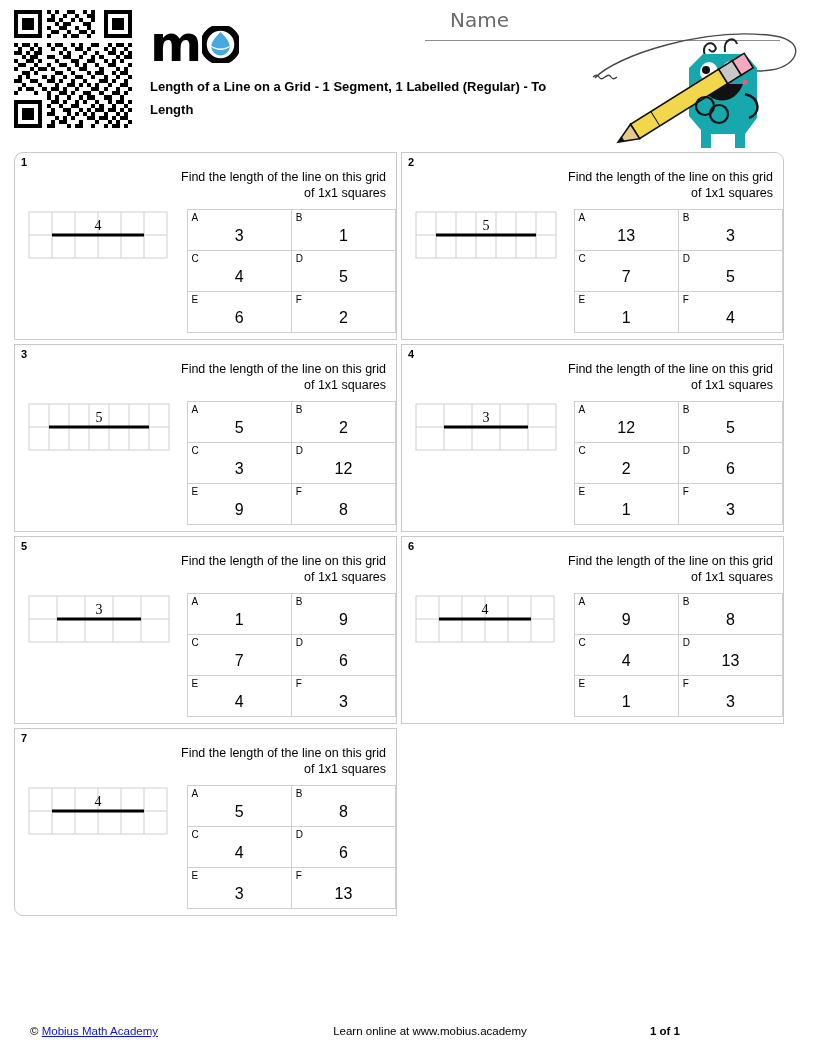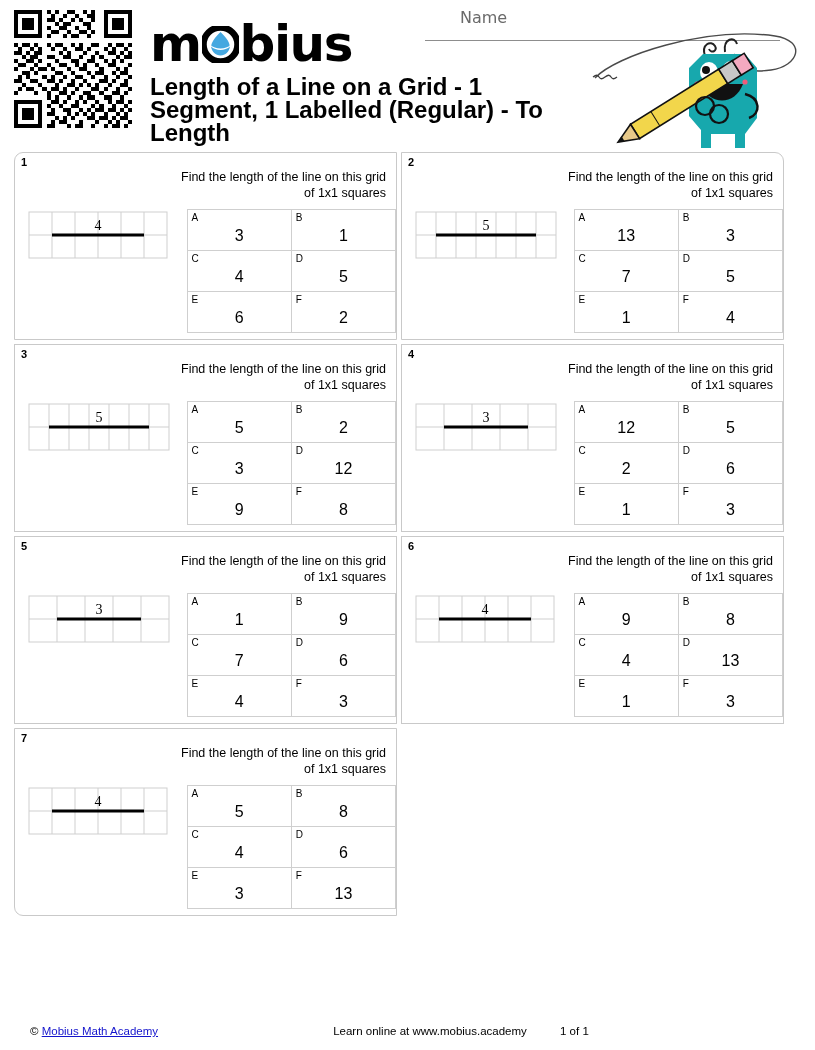--- a/index.html
+++ b/index.html
@@ -19,29 +19,29 @@
 
   .brandblock { position: absolute; left: 150px; top: 18px; width: 420px; }
   .logo-row { display: flex; align-items: center; height: 52px; }
   .logo-text {
     font-size: 50px; font-weight: bold; letter-spacing: -1.5px;
     line-height: 50px; font-family: "DejaVu Sans", sans-serif;
   }
   .logo-o { position: relative; display: inline-block; width: 37px; height: 37px; vertical-align: -4px; margin: 0 1px; }
   .worksheet-title {
     margin-top: 5px;
-    font-size: 24px; font-weight: bold; line-height: 23px;
+    font-size: 13px; font-weight: bold; line-height: 23px;
     font-family: "Liberation Sans", sans-serif;
     max-width: 400px;
   }
 
   .namebox { position: absolute; left: 425px; top: 6px; width: 360px; height: 46px; }
   .name-label {
-    font-size: 16px; color: #6a6a6a; font-weight: normal;
-    position: absolute; left: 35px; top: 2px;
+    font-size: 20px; color: #6a6a6a; font-weight: normal;
+    position: absolute; left: 25px; top: 2px;
     font-family: "DejaVu Sans", sans-serif;
   }
   .name-line { position: absolute; left: 0px; top: 34px; width: 355px; height: 1px; background: #8d8d8d; }
 
   .mascot { position: absolute; left: 585px; top: 22px; width: 225px; height: 130px; }
 
   
   .sheet { position: absolute; left: 14px; top: 152px; width: 787px; }
   .qrow { display: flex; }
   .qcell {
@@ -91,21 +91,21 @@
 
   
   .footer {
     position: absolute; left: 0; bottom: 13px; width: 710px;
     display: flex; align-items: center;
     font-size: 11.5px; padding: 0 30px;
   }
   .f-left { width: 270px; }
   .f-left a { color: #1414cc; text-decoration: underline; }
   .f-mid { flex: 1; text-align: center; }
-  .f-right { width: 120px; text-align: left; }
+  .f-right { width: 120px; text-align: right; font-weight: bold; }
 </style>
 </head>
 <body>
 
 <div id="page">
 
   <div class="header">
 
     <div class="qr">
       <svg width="118" height="118" viewBox="0 0 29 29" shape-rendering="crispEdges">
@@ -344,21 +344,20 @@
       <div class="logo-row">
         <span class="logo-text">m</span>
           <span class="logo-o">
           <svg width="37" height="37" viewBox="0 0 37 37">
             <circle cx="18.5" cy="18.5" r="17" fill="none" stroke="#000" stroke-width="6.5"></circle>
             <path d="M18.5 6 C27 14 30 20 26 25 C22.5 29.5 14 29 10.5 25 C7 21 10 14 18.5 6 Z" fill="#45a8e0"></path>
             <path d="M8.5 19 C13 23.5 24 23.5 28.5 19 L28.5 27 L8.5 27 Z" fill="#ffffff"></path>
             <path d="M9 20.5 C13.5 25 23.5 25 28 20.5 C27 26 23.5 29.5 18.5 29.5 C13.5 29.5 10 26 9 20.5 Z" fill="#45a8e0"></path>
           </svg>
         </span>
-          <span class="logo-text">bius</span>
       </div>
       <div class="worksheet-title">Length of a Line on a Grid - 1 Segment, 1 Labelled (Regular) - To Length</div>
     </div>
 
     <div class="namebox">
       <div class="name-label">Name</div>
       <div class="name-line"></div>
     </div>
 
     <div class="mascot">

